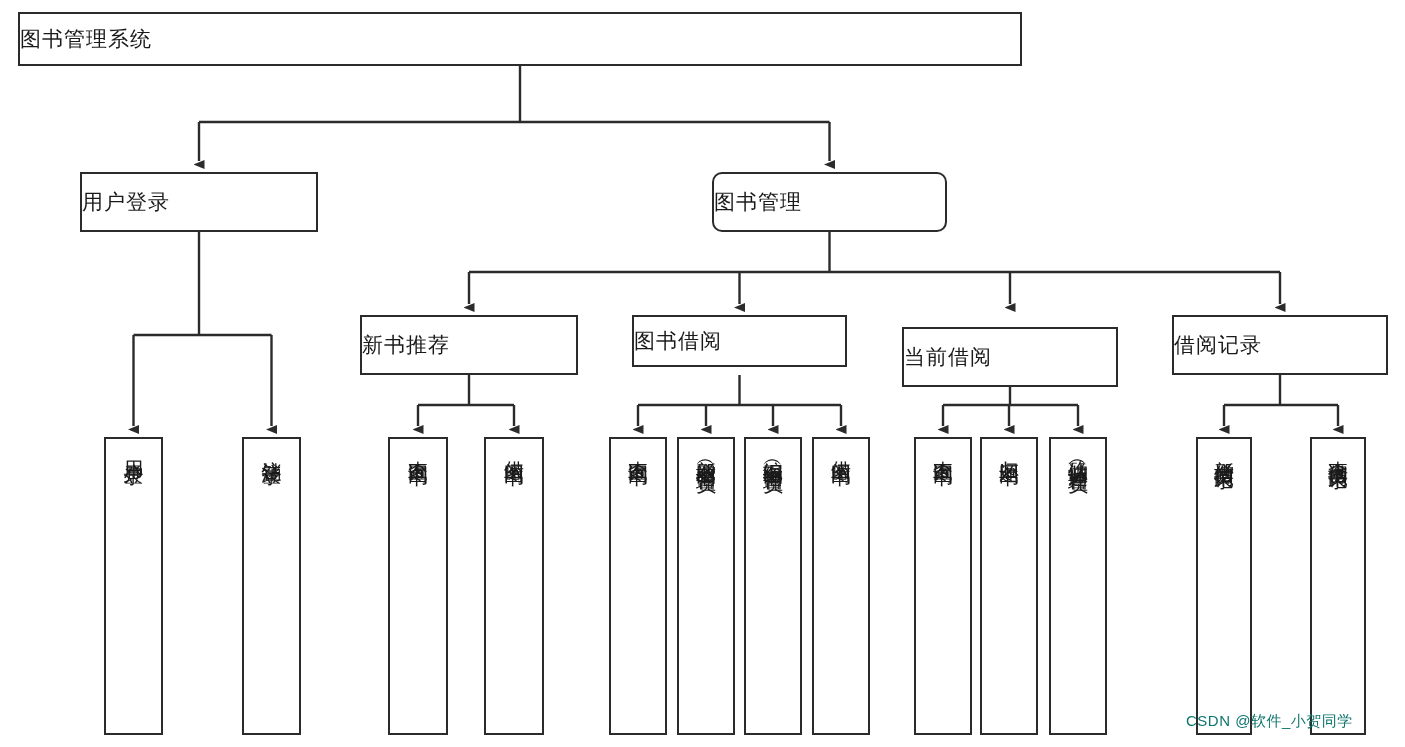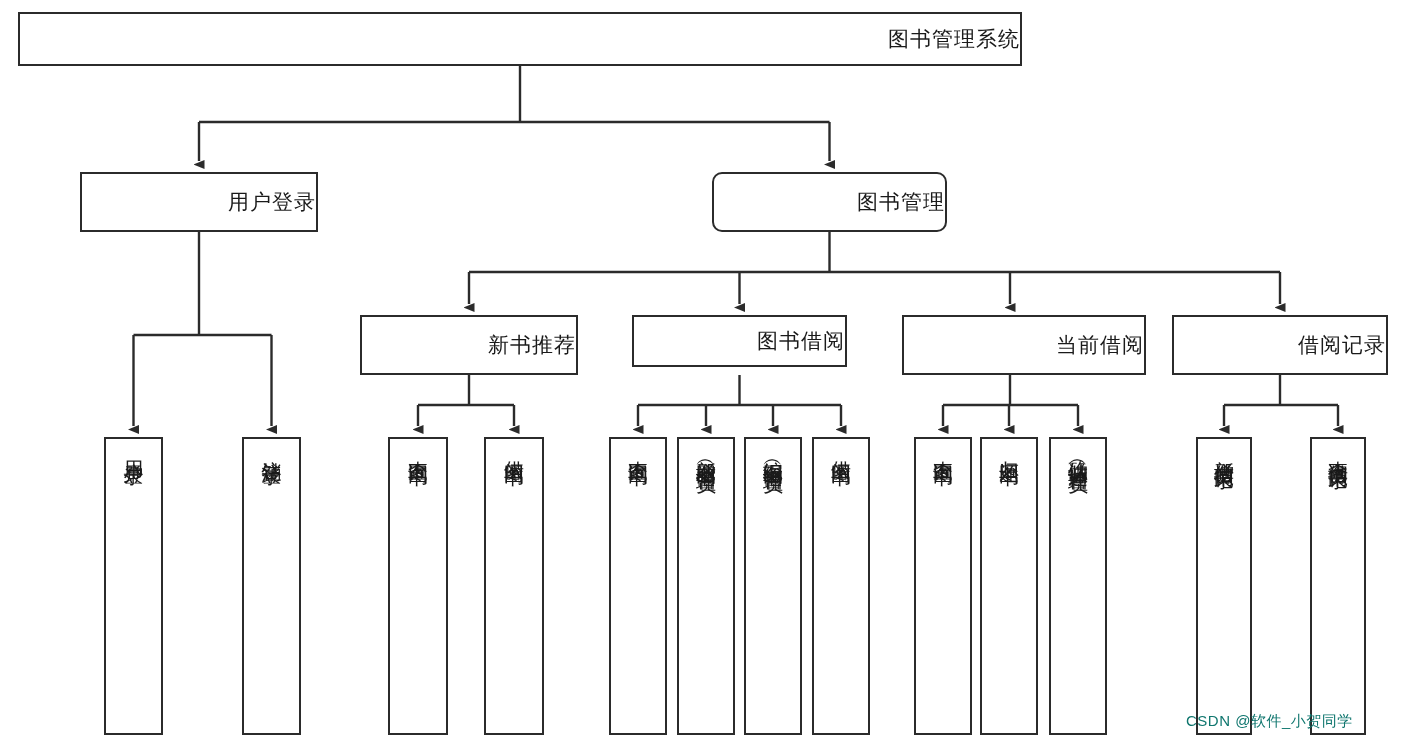--- a/index.html
+++ b/index.html
@@ -26,21 +26,21 @@
     height: 747px;
     pointer-events: none;
   }
   .node {
     position: absolute;
     box-sizing: border-box;
     border: 2px solid #2b2b2b;
     background: #ffffff;
     display: flex;
     align-items: center;
-    justify-content: flex-end;
+    justify-content: flex-start;
     color: #1a1a1a;
   }
   .node.horizontal {
     font-size: 21px;
     letter-spacing: 1px;
   }
   .node.vertical {
     writing-mode: vertical-rl;
     text-orientation: upright;
     font-size: 20px;
@@ -123,21 +123,21 @@
   <div class="node horizontal" id="node-book-management" style="left: 712px; top: 172px; width: 235px; height: 60px; border-radius: 10px;">
     <span class="node-label">图书管理</span>
   </div>
 
   <div class="node horizontal" id="node-new-book-recommend" style="left: 360px; top: 315px; width: 218px; height: 60px;">
     <span class="node-label">新书推荐</span>
   </div>
   <div class="node horizontal" id="node-book-borrow" style="left: 632px; top: 315px; width: 215px; height: 52px;">
     <span class="node-label">图书借阅</span>
   </div>
-  <div class="node horizontal" id="node-current-borrow" style="left: 902px; top: 315px; width: 244px; height: 60px;">
+  <div class="node horizontal" id="node-current-borrow" style="left: 902px; top: 327px; width: 216px; height: 60px;">
     <span class="node-label">当前借阅</span>
   </div>
   <div class="node horizontal" id="node-borrow-record" style="left: 1172px; top: 315px; width: 216px; height: 60px;">
     <span class="node-label">借阅记录</span>
   </div>
 
   <div id="leaf-container">
       <div class="node vertical" style="left: 104px; top: 437px; width: 59px; height: 298px;">
         <span class="node-label">用户登录</span>
       </div>

